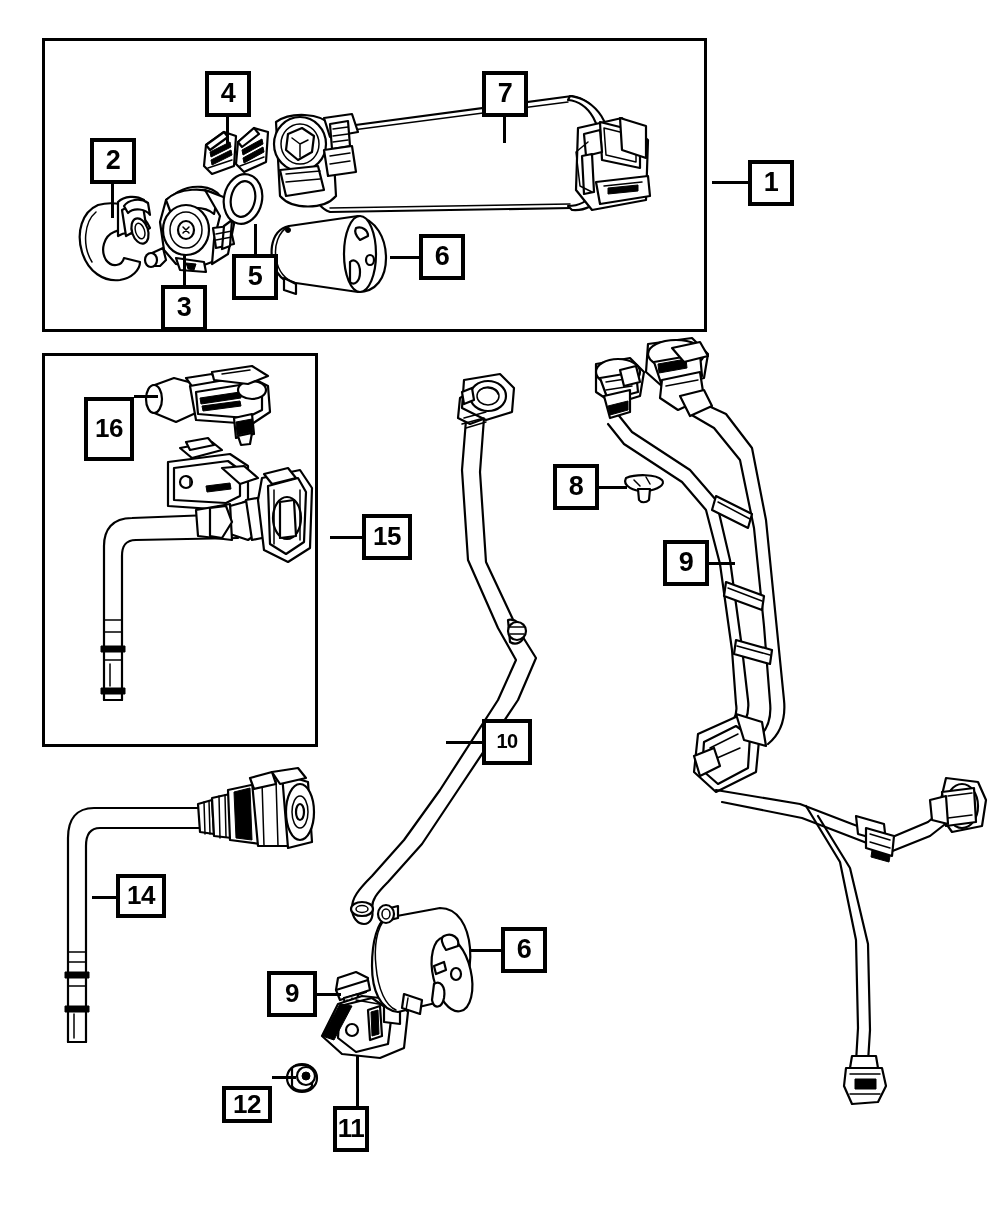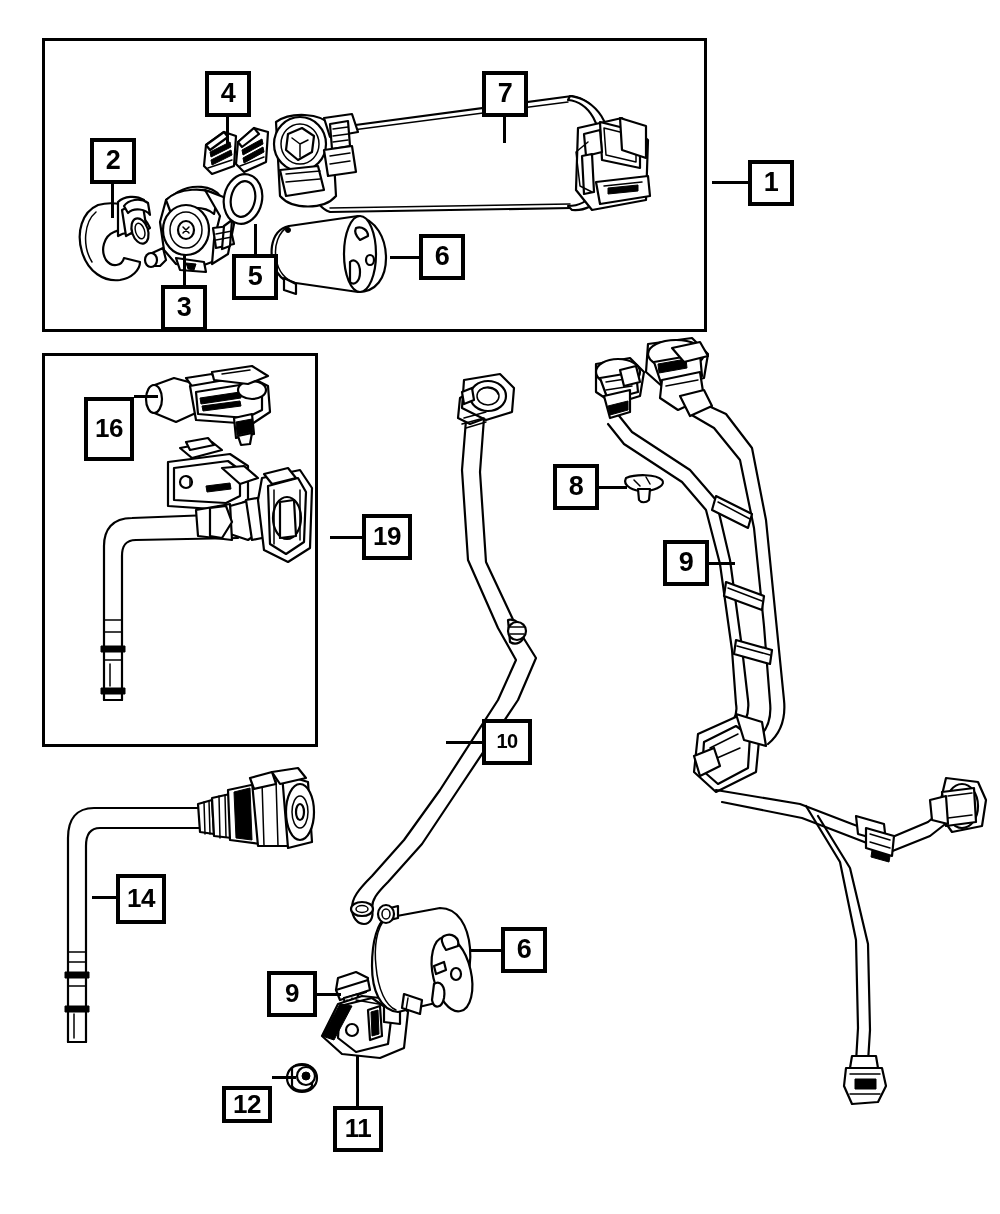--- a/index.html
+++ b/index.html
@@ -469,38 +469,38 @@
     </div>
 
   <div class="callout" style="left:663px;top:540px;width:46px;height:46px;font-size:27px;">
     <span class="num">9</span>
     </div>
 
   <div class="callout" style="left:482px;top:719px;width:50px;height:46px;font-size:20px;">
     <span class="num">10</span>
     </div>
 
-  <div class="callout" style="left:333px;top:1106px;width:50px;height:46px;font-size:26px;justify-content:center;">
+  <div class="callout" style="left:333px;top:1106px;width:36px;height:46px;font-size:26px;justify-content:center;">
     <span class="num">11</span>
     </div>
 
   <div class="callout" style="left:222px;top:1054px;width:50px;height:37px;font-size:26px;margin-top:32px;">
     <span class="num">12</span>
     </div>
 
   <div class="callout" style="left:267px;top:971px;width:50px;height:46px;font-size:26px;">
     <span class="num">9</span>
     </div>
 
-  <div class="callout" style="left:116px;top:874px;width:50px;height:50px;font-size:26px;text-align:right;">
+  <div class="callout" style="left:116px;top:874px;width:50px;height:44px;font-size:26px;text-align:right;">
     <span class="num">14</span>
     </div>
 
   <div class="callout" style="left:362px;top:514px;width:50px;height:46px;font-size:26px;">
-    <span class="num">19</span>
+    <span class="num">15</span>
     </div>
 
   <div class="callout" style="left:84px;top:373px;width:50px;height:64px;font-size:26px;margin-top:24px;">
     <span class="num">16</span>
     </div>
 
   <div class="callout" style="left:501px;top:927px;width:46px;height:46px;font-size:27px;">
     <span class="num">6</span>
     </div>
 

